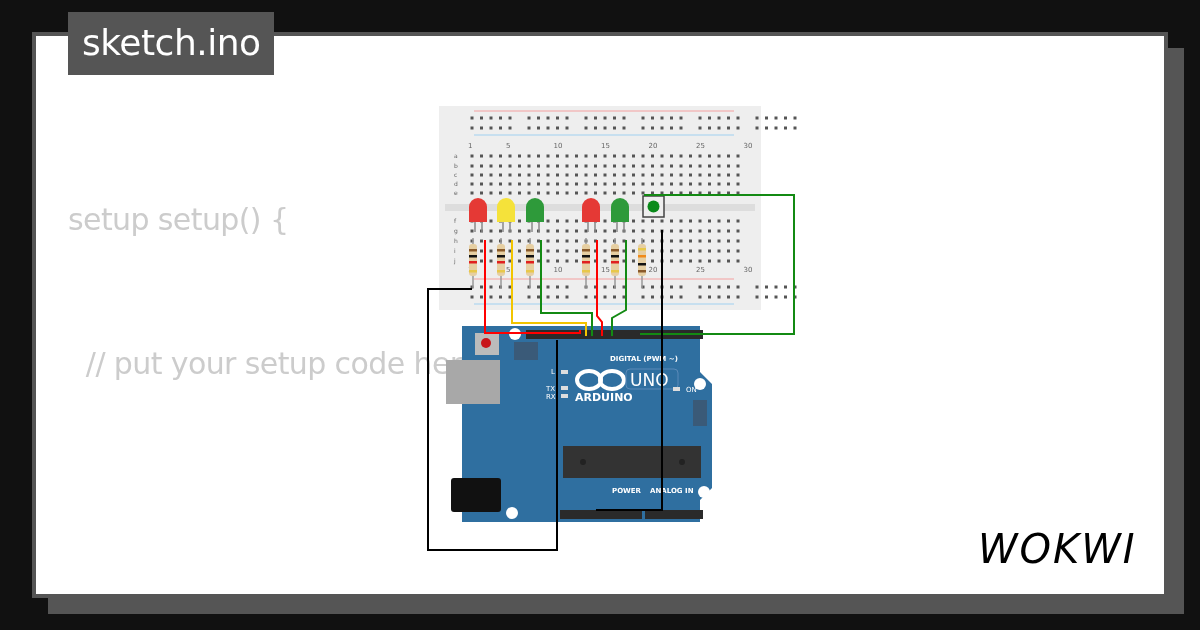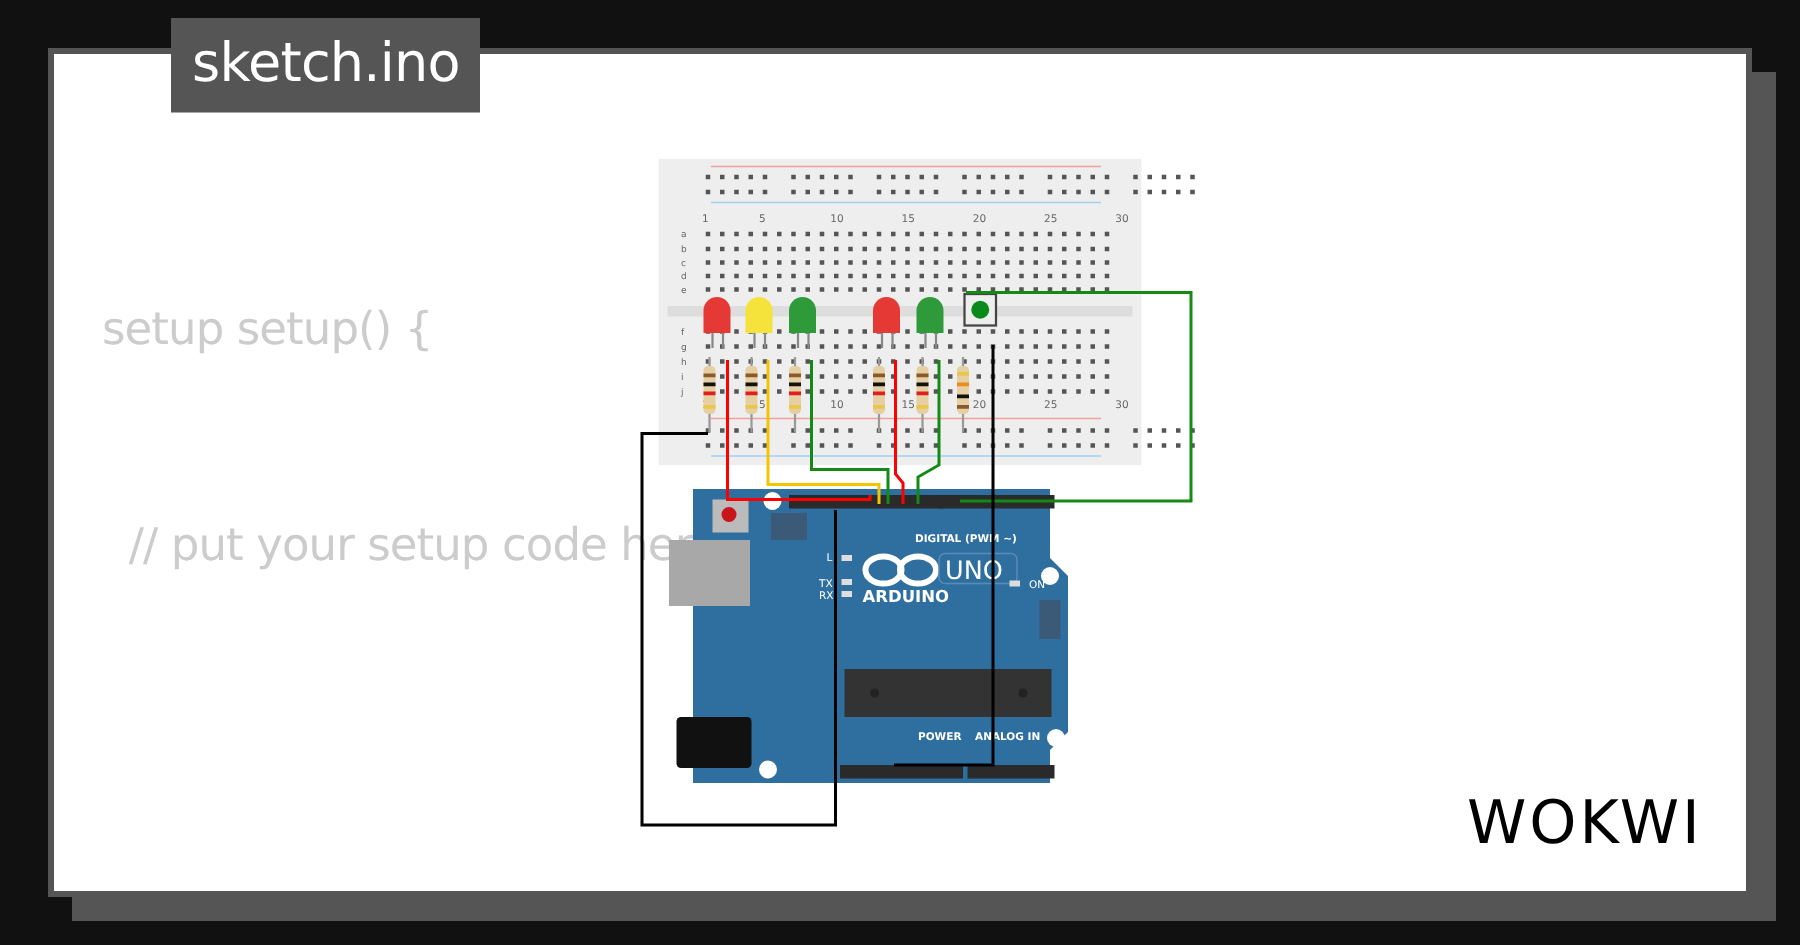--- a/index.html
+++ b/index.html
@@ -1,23 +1,23 @@
 <!DOCTYPE html>
 <html><head>
 <meta charset="utf-8">
 <style>
   html,body{margin:0;padding:0;}
   body{width:1200px;height:630px;background:#111111;position:relative;overflow:hidden;font-family:"DejaVu Sans",sans-serif;}
   .shadow{position:absolute;left:48px;top:48px;width:1136px;height:566px;background:#555555;}
   .frame{position:absolute;left:32px;top:32px;width:1136px;height:566px;background:#ffffff;border:4px solid #555555;box-sizing:border-box;}
-  .tab{position:absolute;left:68px;top:12px;height:63px;padding:0 14px;background:#555555;color:#ffffff;font-family:"DejaVu Sans",sans-serif;font-size:36px;line-height:62px;letter-spacing:-0.5px;margin-left:46px;}
+  .tab{position:absolute;left:68px;top:12px;height:63px;padding:0 14px;background:#555555;color:#ffffff;font-family:"DejaVu Sans",sans-serif;font-size:36px;line-height:62px;letter-spacing:-0.5px;}
   .code{position:absolute;left:68px;top:100px;color:#cccccc;font-family:"DejaVu Sans",sans-serif;font-size:30px;white-space:pre;line-height:48px;letter-spacing:-0.6px;}
   .code div{height:48px;}
   .diagram{position:absolute;left:0;top:0;width:1200px;height:630px;}
-  .brand{position:absolute;left:978px;top:526px;font-family:"DejaVu Sans",sans-serif;font-size:40px;color:#000;letter-spacing:2px;}
+  .brand{position:absolute;left:978px;top:526px;font-family:"DejaVu Sans",sans-serif;font-size:40px;color:#000;letter-spacing:2px;font-style:italic;}
 </style>
 </head>
 <body>
 
 <div class="shadow"></div>
 <div class="frame"></div>
 
 <div class="code">
   <div>setup setup() {</div>
   <div>  // put your setup code here, to run once:</div>

